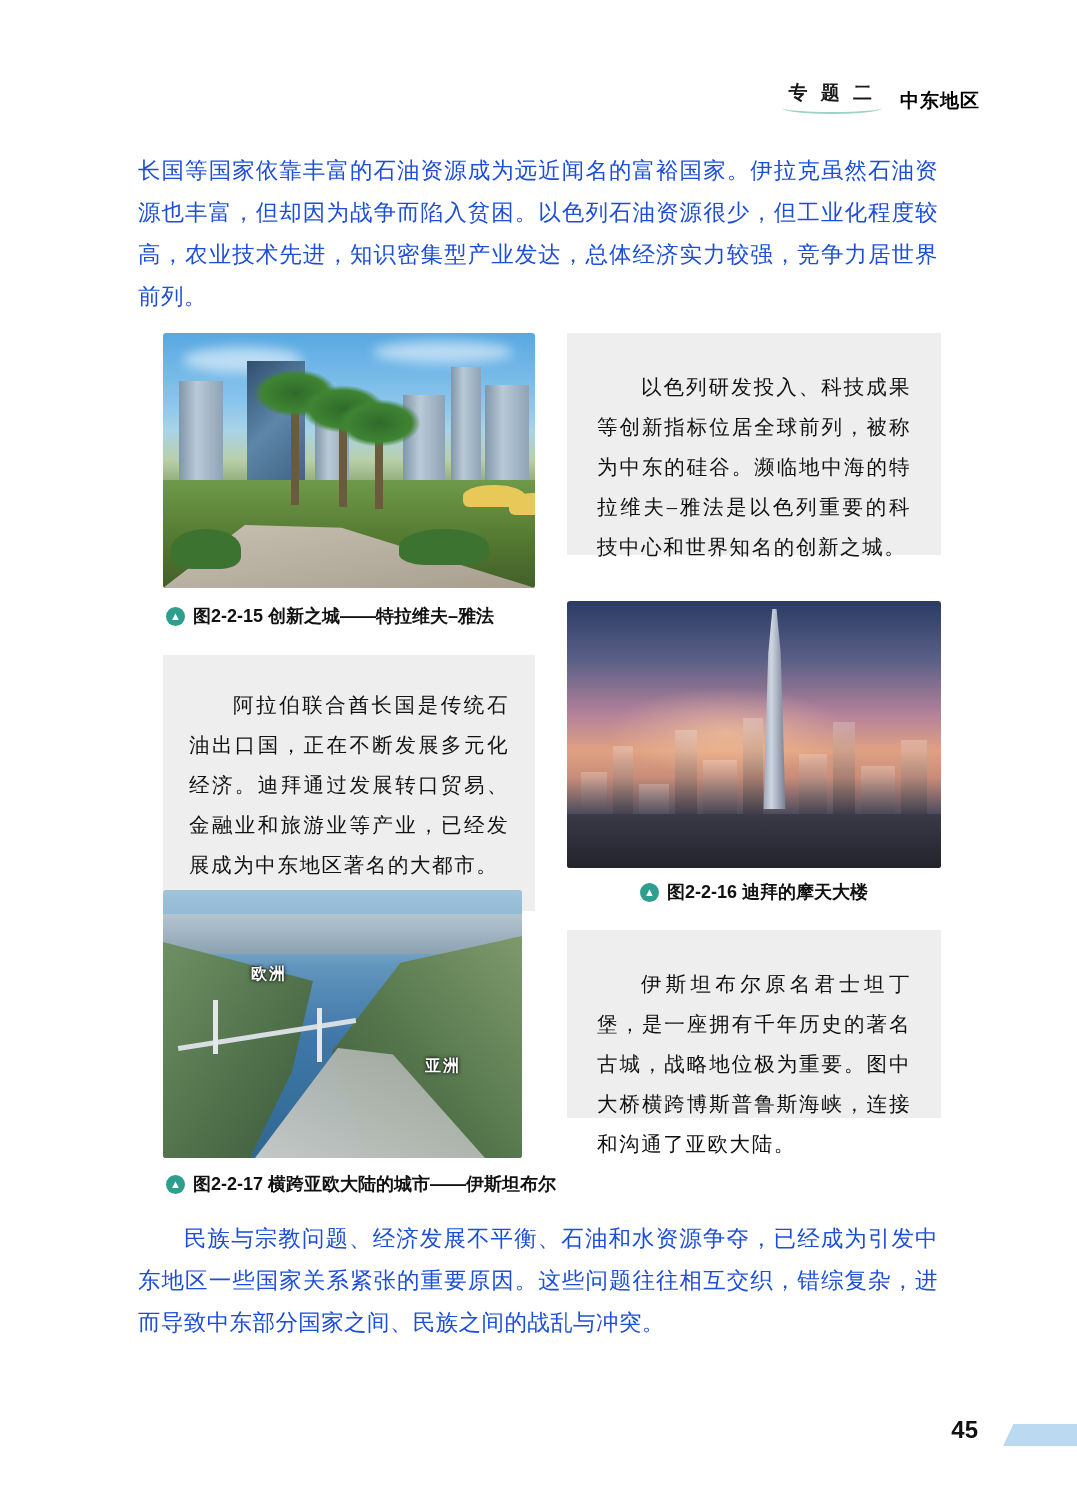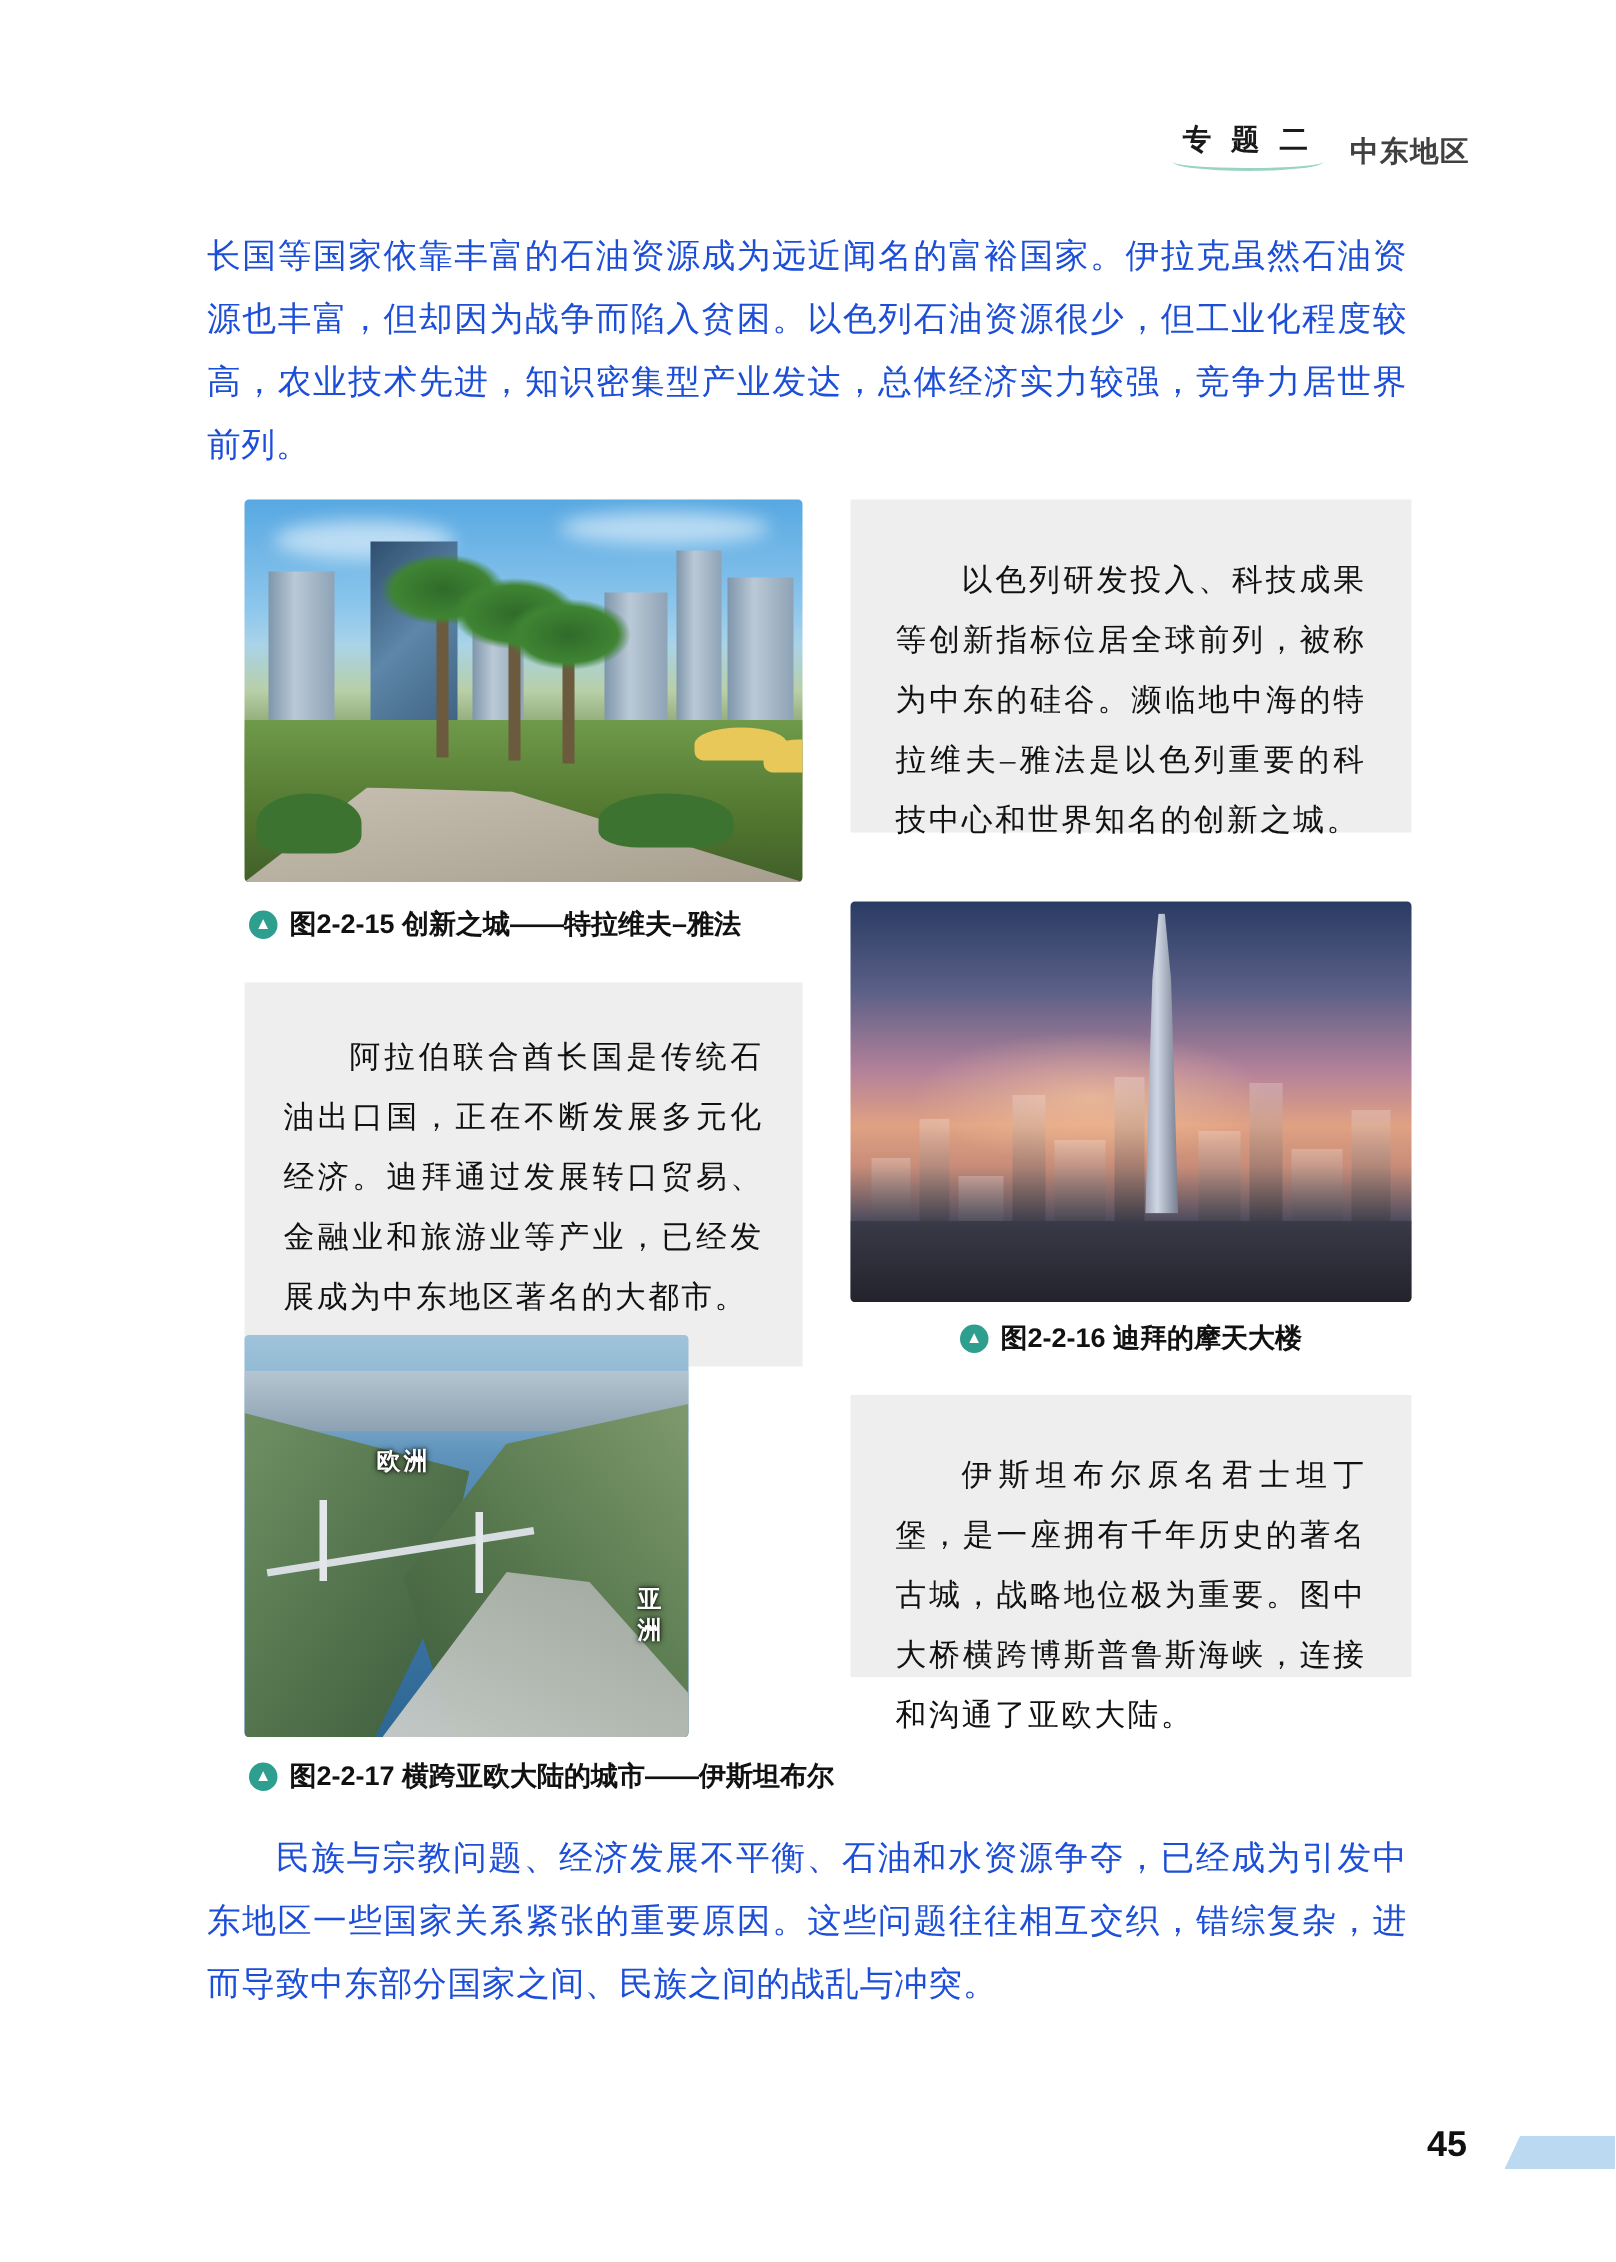--- a/index.html
+++ b/index.html
@@ -40,21 +40,21 @@
     right: 0;
     bottom: 0;
     height: 10px;
     border-bottom: 2px solid #9ad3c4;
     border-radius: 0 0 50% 50%;
   }
   .header-region {
     font-family: "Liberation Sans", sans-serif;
     font-size: 19px;
     font-weight: bold;
-    color: #404040;
+    color: #000000;
     letter-spacing: 1px;
   }
 
   
   .body-text {
     position: absolute;
     font-family: "Liberation Serif", serif;
     font-size: 22.5px;
     line-height: 42px;
     color: #1d4ed8;
@@ -223,21 +223,21 @@
     right: 0;
     bottom: 0;
     height: 54px;
     background: linear-gradient(to bottom, #3a3a48, #23232c);
   }
 
   
   #photo-istanbul {
     left: 163px;
     top: 890px;
-    width: 296px;
+    width: 359px;
     height: 268px;
     background: linear-gradient(to bottom, #9fc3da 0%, #8db6d2 14%, #5f93bb 30%, #3f77a8 55%, #2f6793 100%);
   }
   .is-city {
     position: absolute;
     left: 0;
     top: 24px;
     width: 100%;
     height: 40px;
     background: linear-gradient(to bottom, #b9c6cf, #8fa2b0);

